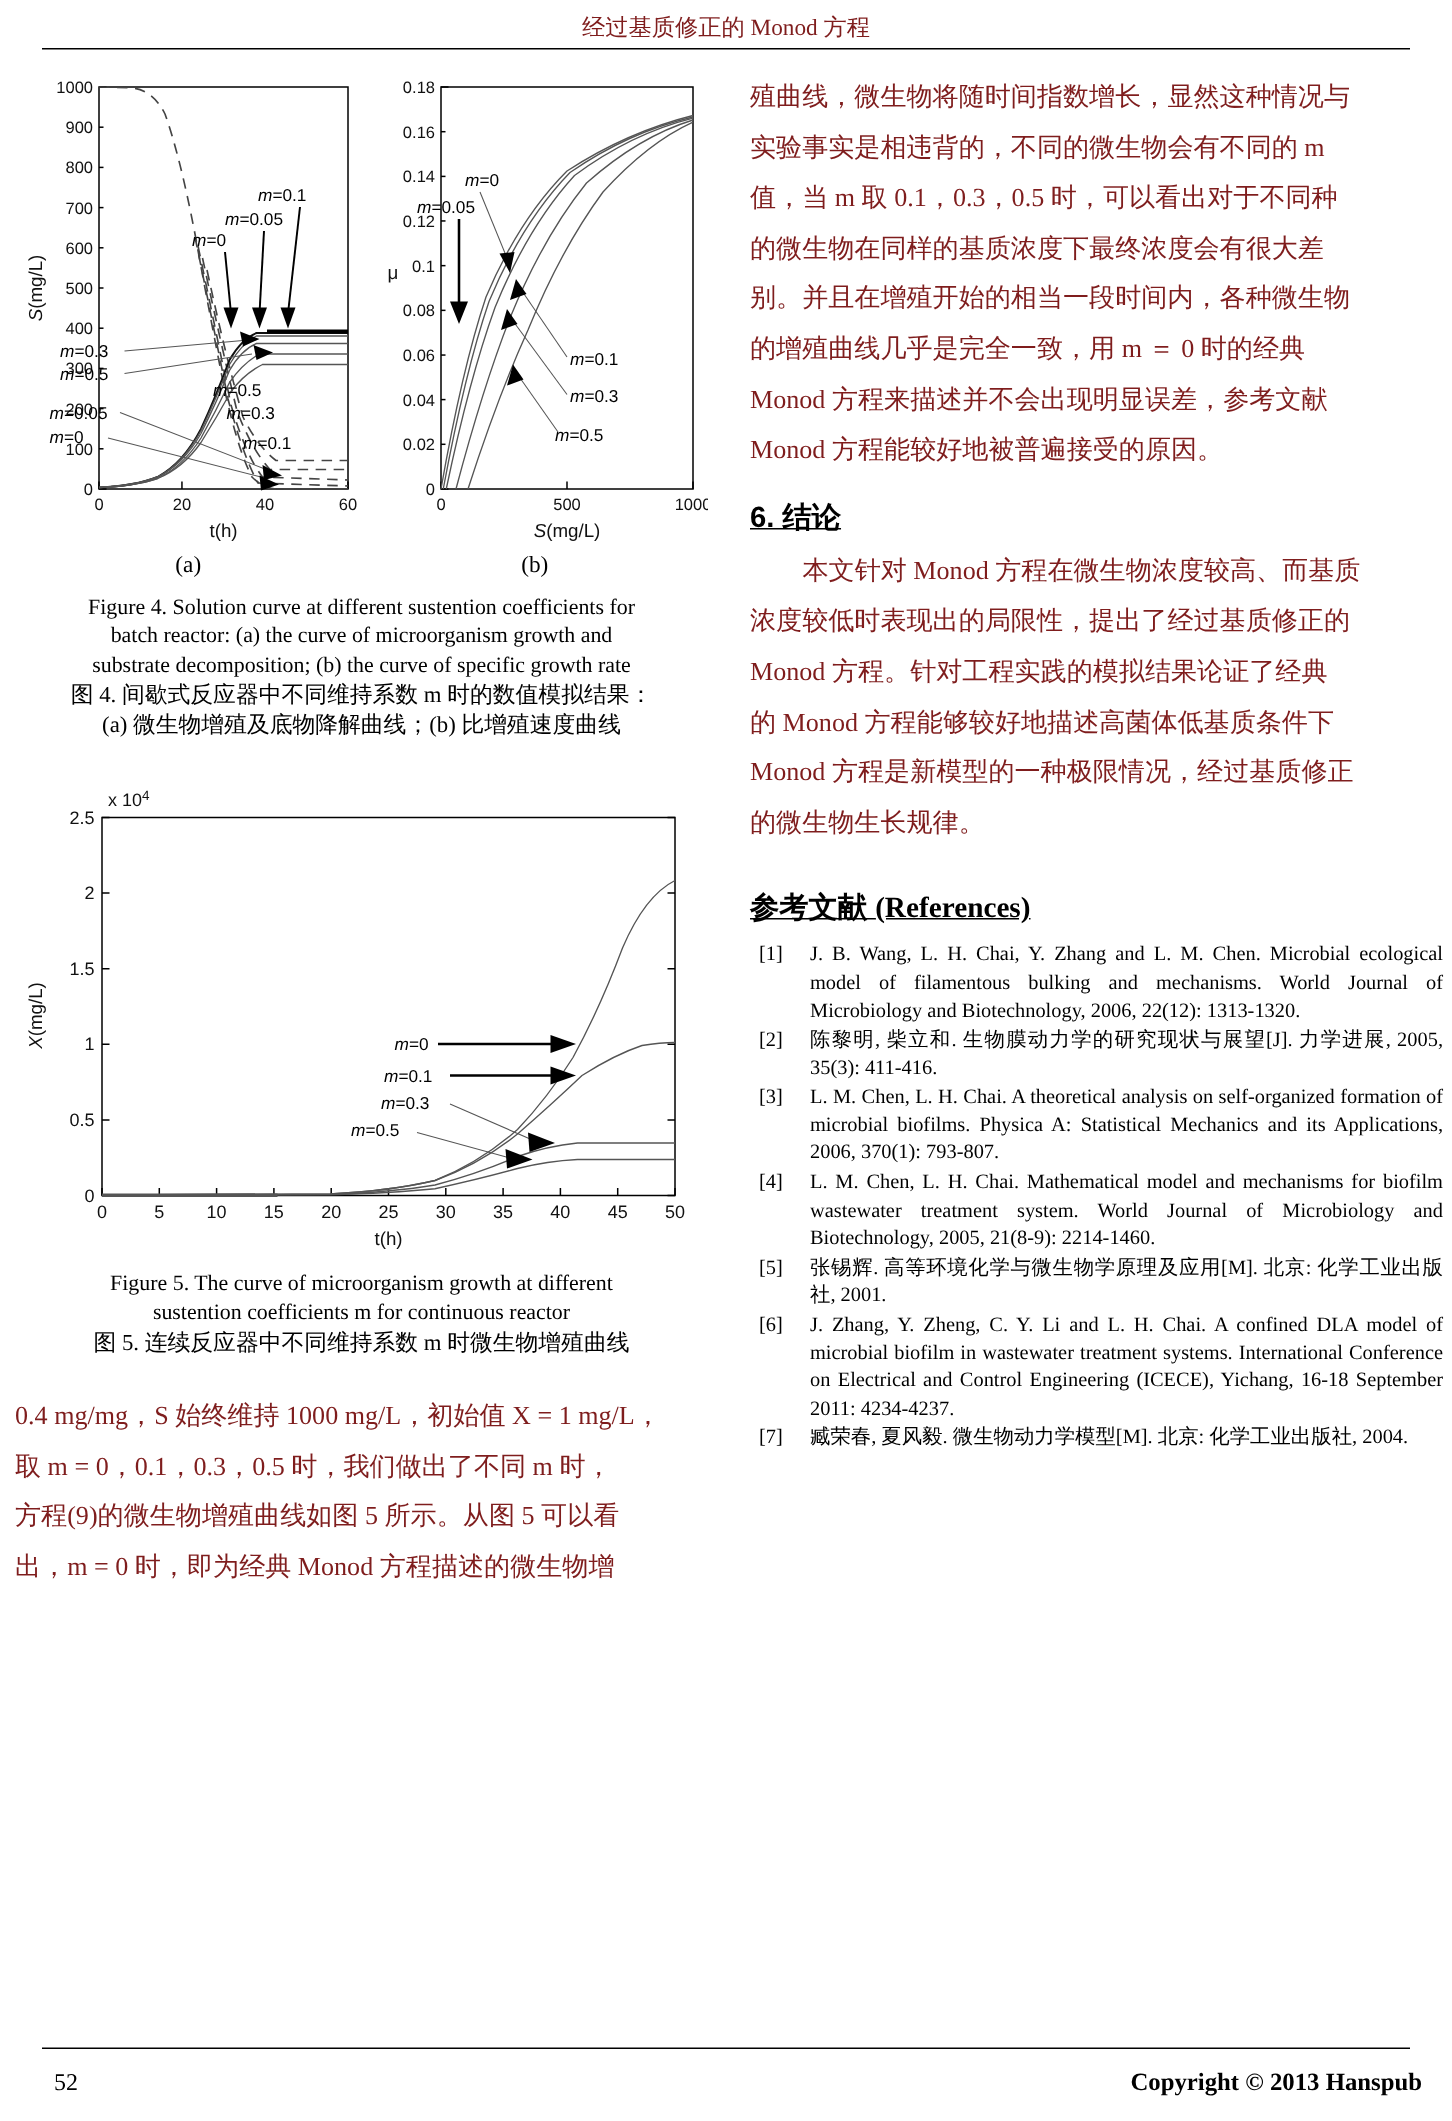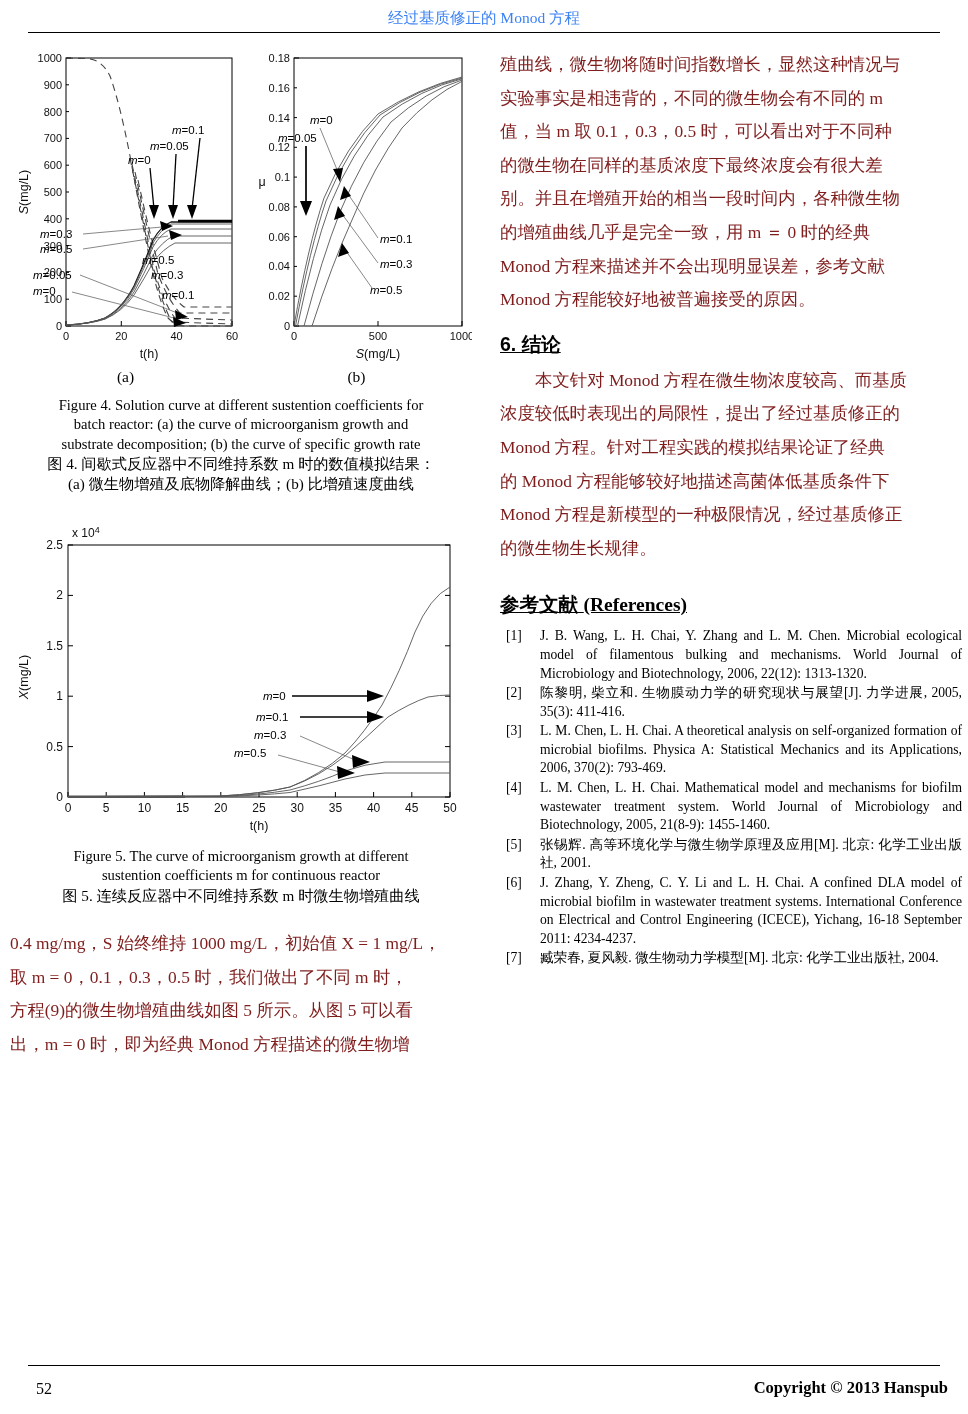--- a/index.html
+++ b/index.html
@@ -10,21 +10,21 @@
     font-family: "Liberation Serif", "DejaVu Serif", serif;
     color: #000;
     position: relative;
     overflow: hidden;
   }
   .page { position: relative; width: 968px; height: 1414px; }
 
   
   .runhead {
     position: absolute; top: 8px; left: 0; width: 968px;
-    text-align: center; font-size: 15.5px; color:#3b82f6;
+    text-align: center; font-size: 15.5px; color:#7f1d1d;
   }
   .rule-top {
     position: absolute; top: 32px; left: 28px; width: 912px;
     height: 1px; background: #000;
   }
 
   
   .col-left  { position: absolute; left: 10px;  top: 46px; width: 462px; }
   .col-right { position: absolute; left: 500px; top: 48px; width: 462px; }
 
@@ -455,25 +455,25 @@
       <div class="ref">
         <div class="num">[1]</div>
         <div class="txt">J. B. Wang, L. H. Chai, Y. Zhang and L. M. Chen. Microbial ecological model of filamentous bulking and mechanisms. World Journal of Microbiology and Biotechnology, 2006, 22(12): 1313-1320.</div>
       </div>
       <div class="ref">
         <div class="num">[2]</div>
         <div class="txt">陈黎明, 柴立和. 生物膜动力学的研究现状与展望[J]. 力学进展, 2005, 35(3): 411-416.</div>
       </div>
       <div class="ref">
         <div class="num">[3]</div>
-        <div class="txt">L. M. Chen, L. H. Chai. A theoretical analysis on self-organized formation of microbial biofilms. Physica A: Statistical Mechanics and its Applications, 2006, 370(2): 793-469.</div>
+        <div class="txt">L. M. Chen, L. H. Chai. A theoretical analysis on self-organized formation of microbial biofilms. Physica A: Statistical Mechanics and its Applications, 2006, 370(1): 793-807.</div>
       </div>
       <div class="ref">
         <div class="num">[4]</div>
-        <div class="txt">L. M. Chen, L. H. Chai. Mathematical model and mechanisms for biofilm wastewater treatment system. World Journal of Microbiology and Biotechnology, 2005, 21(8-9): 1455-1460.</div>
+        <div class="txt">L. M. Chen, L. H. Chai. Mathematical model and mechanisms for biofilm wastewater treatment system. World Journal of Microbiology and Biotechnology, 2005, 21(8-9): 2214-1460.</div>
       </div>
       <div class="ref">
         <div class="num">[5]</div>
         <div class="txt">张锡辉. 高等环境化学与微生物学原理及应用[M]. 北京: 化学工业出版社, 2001.</div>
       </div>
       <div class="ref">
         <div class="num">[6]</div>
         <div class="txt">J. Zhang, Y. Zheng, C. Y. Li and L. H. Chai. A confined DLA model of microbial biofilm in wastewater treatment systems. International Conference on Electrical and Control Engineering (ICECE), Yichang, 16-18 September 2011: 4234-4237.</div>
       </div>
       <div class="ref">

